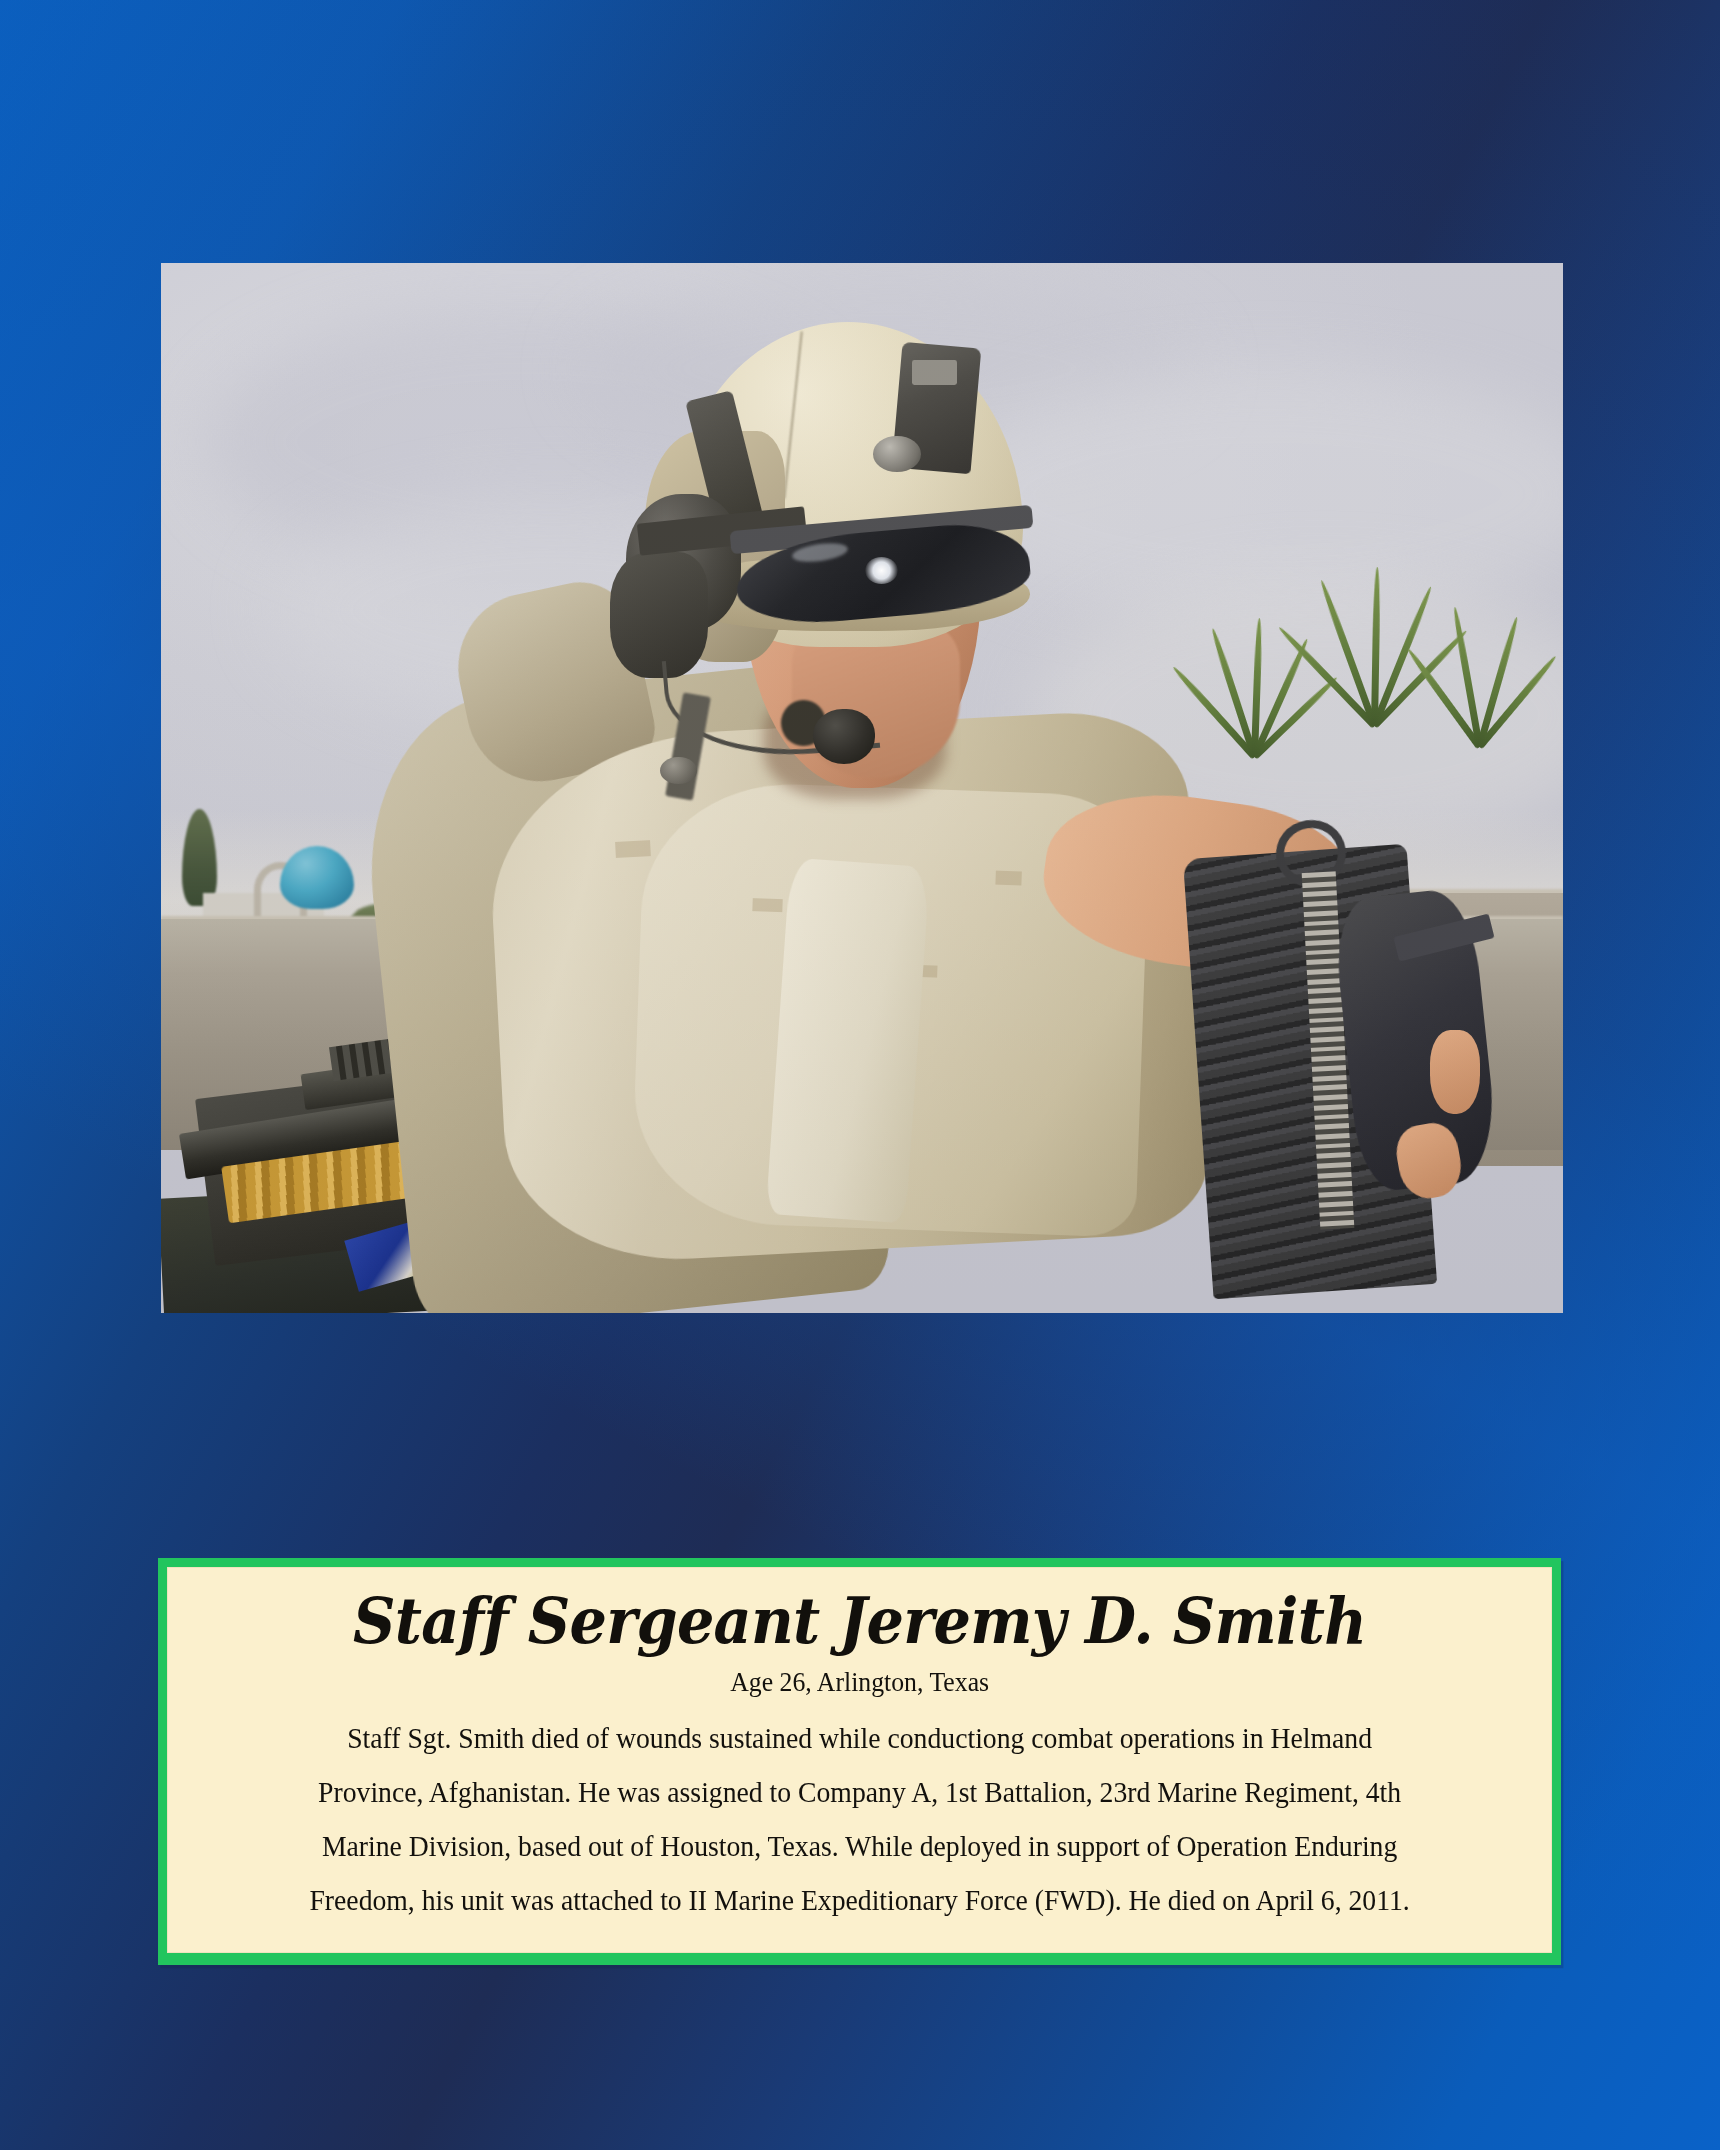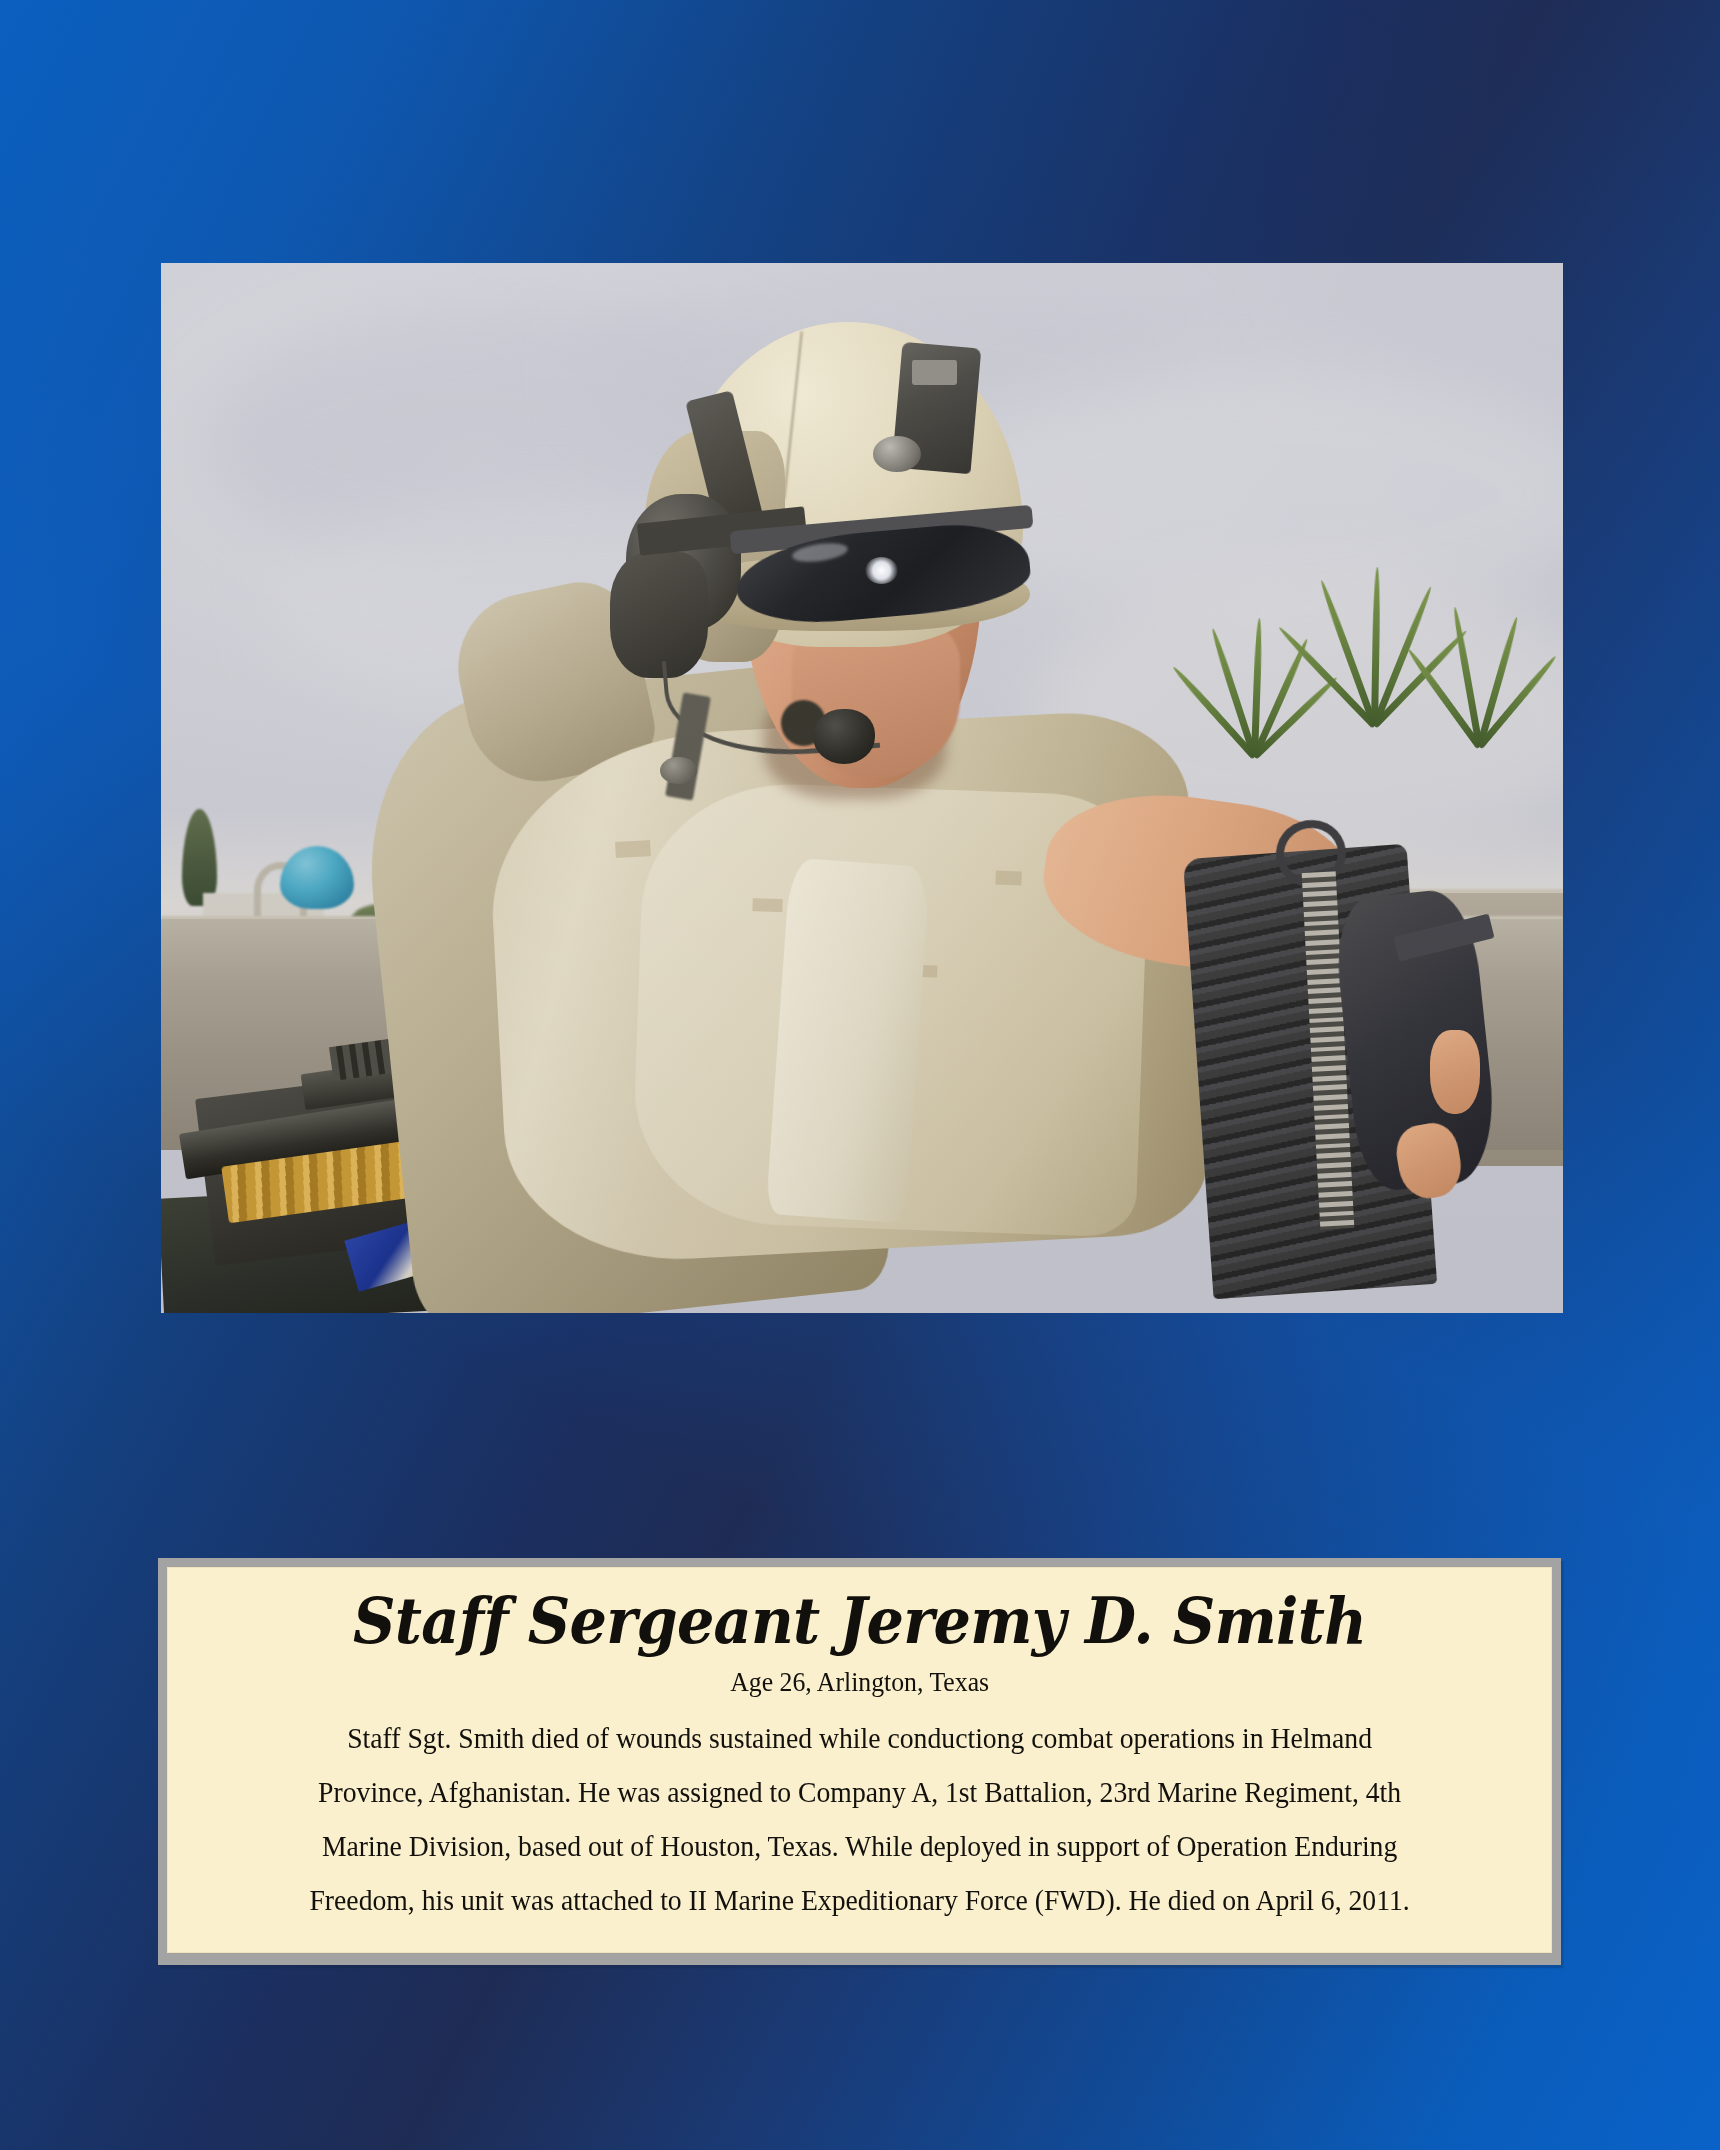--- a/index.html
+++ b/index.html
@@ -532,21 +532,21 @@
     pointer-events:none;
   }
 
   
   #caption-card {
     position:absolute;
     left:158px;
     top:1558px;
     width:1403px;
     height:407px;
-    background:#a3a3a3;
+    background:#22c55e;
     padding:8.9px 8.9px 12px 8.9px;
     box-shadow:2.4px 3.2px 0 rgba(20,30,60,.22);
   }
   #caption-inner {
     width:100%;
     height:100%;
     background:#fbf0cd;
     padding:17.7px 37px 14.5px 37px;
     border:0.8px solid #efe3bd;
     display:flex;

